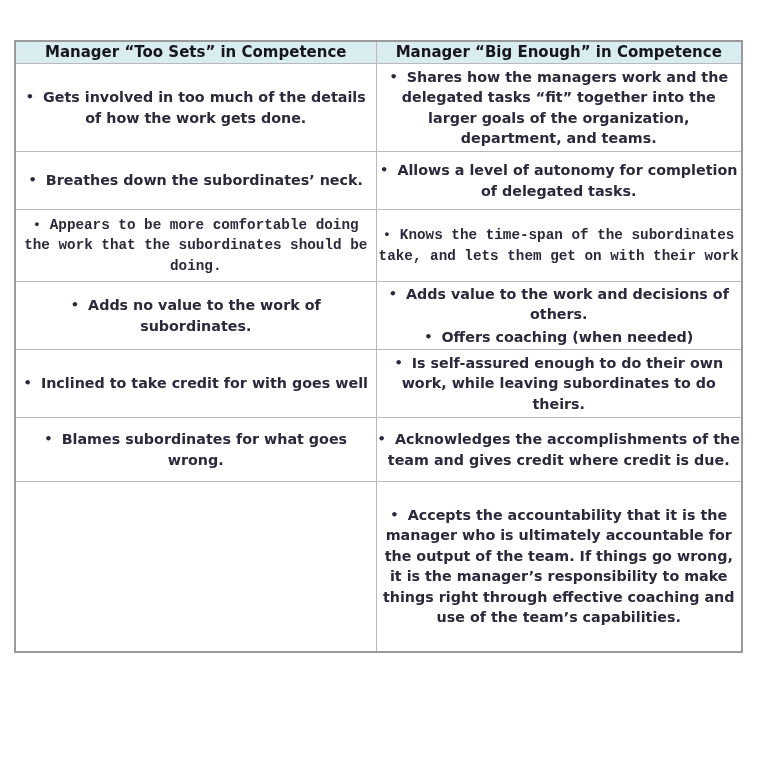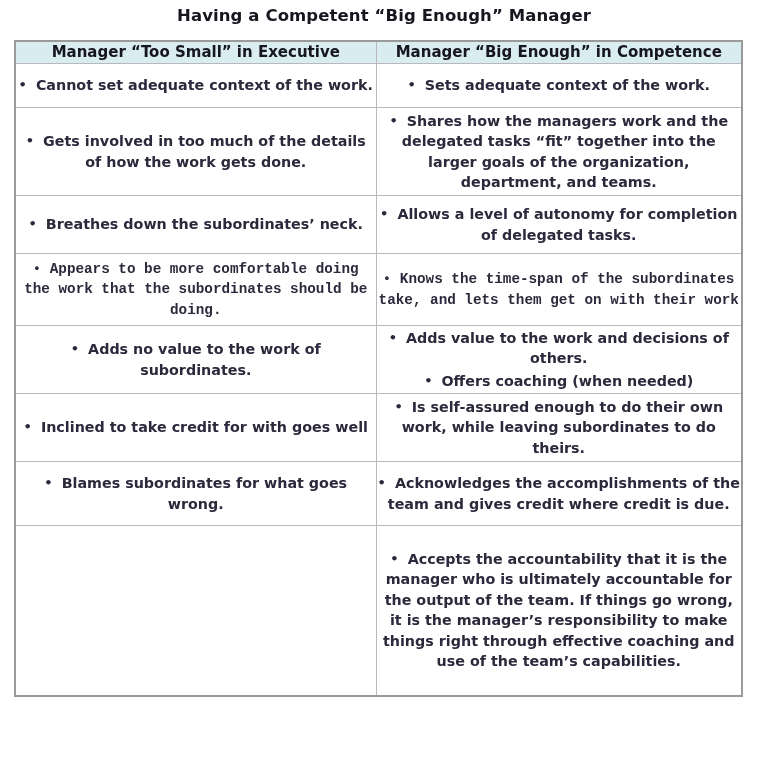--- a/index.html
+++ b/index.html
@@ -99,44 +99,35 @@
   .r5 { height: 68px; }
   .r6 { height: 68px; }
   .r7 { height: 64px; padding-left: 16px; }
   .r8 { height: 170px; }
 </style>
 </head>
 <body>
 
 <div class="page">
 
-  <div class="doc-title">Having a Competent “Big Enough” Manager</div>
 
   <div class="table-wrap">
     <table class="matrix">
       <colgroup>
         <col style="width:361px">
         <col style="width:366px">
       </colgroup>
       <thead>
         <tr>
-          <th class="col-head">Manager “Too Small” in Executive</th>
+          <th class="col-head">Manager “Too Sets” in Competence</th>
           <th class="col-head">Manager “Big Enough” in Competence</th>
         </tr>
       </thead>
       <tbody>
 
-        <tr class="r1">
-          <td class="cell">
-            <div class="item"><span class="bul"></span><span>Cannot set adequate context of the work.</span></div>
-          </td>
-          <td class="cell">
-            <div class="item"><span class="bul"></span><span>Sets adequate context of the work.</span></div>
-          </td>
-        </tr>
 
         <tr class="r2">
           <td class="cell">
             <div class="item"><span class="bul"></span><span>Gets involved in too much of the details of how the work gets done.</span></div>
           </td>
           <td class="cell">
             <div class="item"><span class="bul"></span><span>Shares how the managers work and the delegated tasks “fit” together into the larger goals of the organization, department, and teams.</span></div>
           </td>
         </tr>
 

